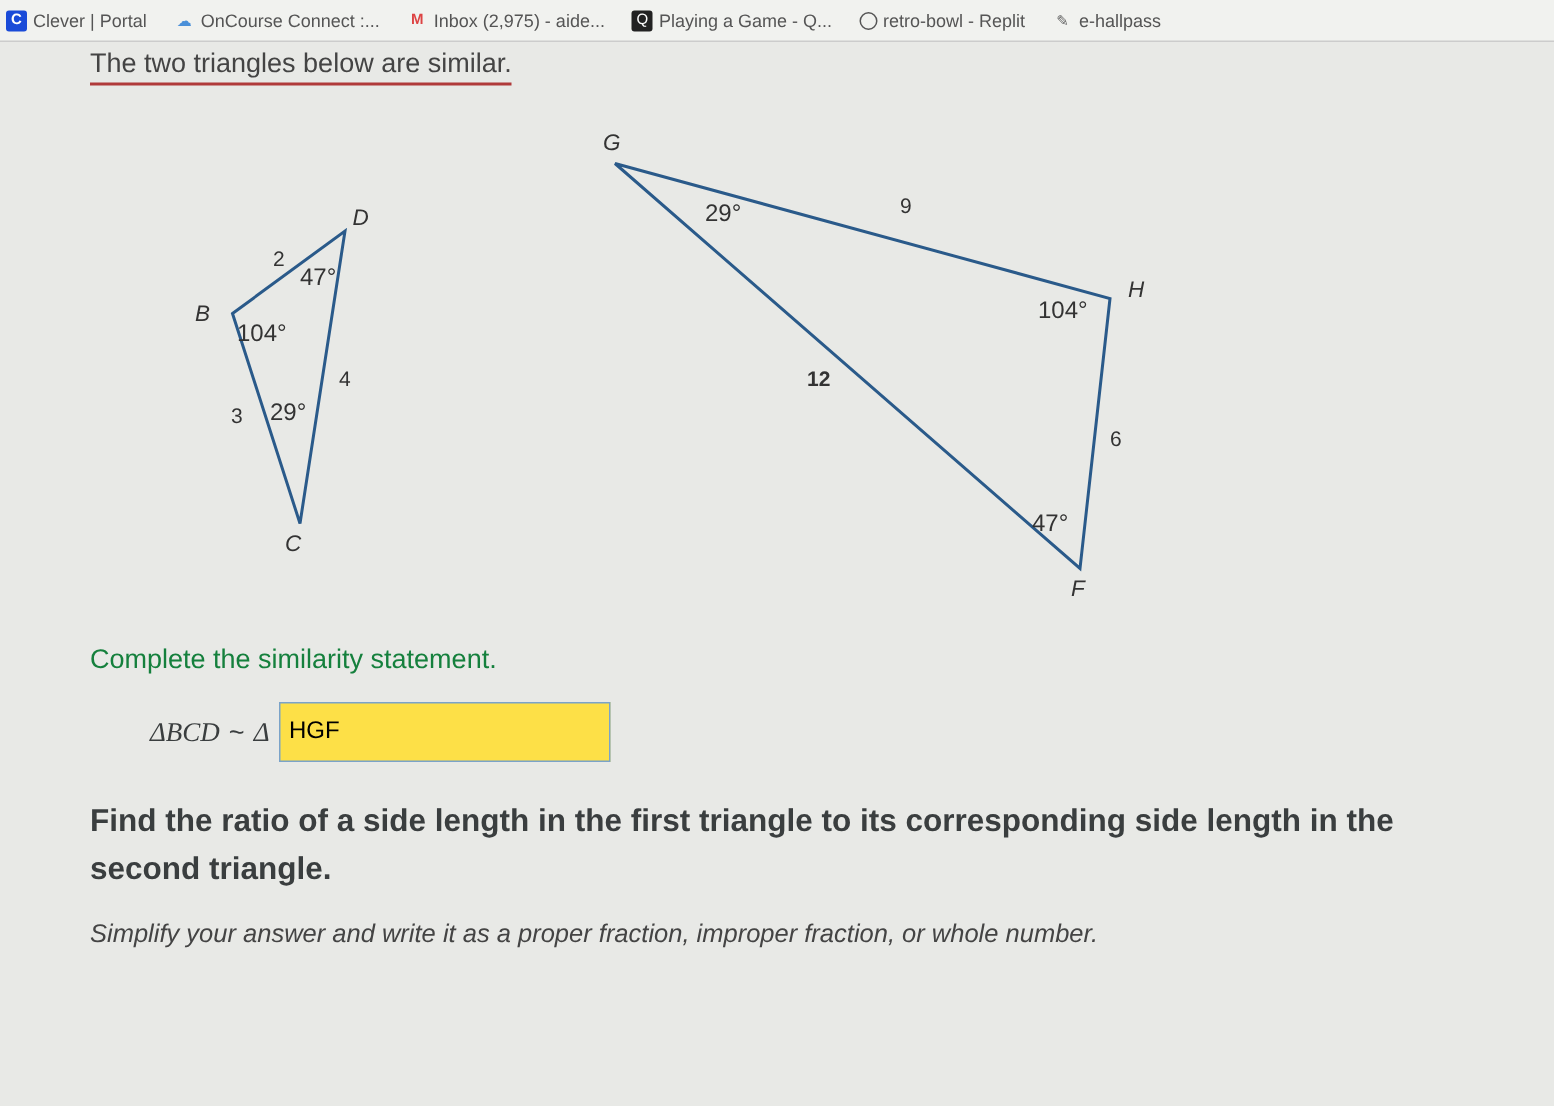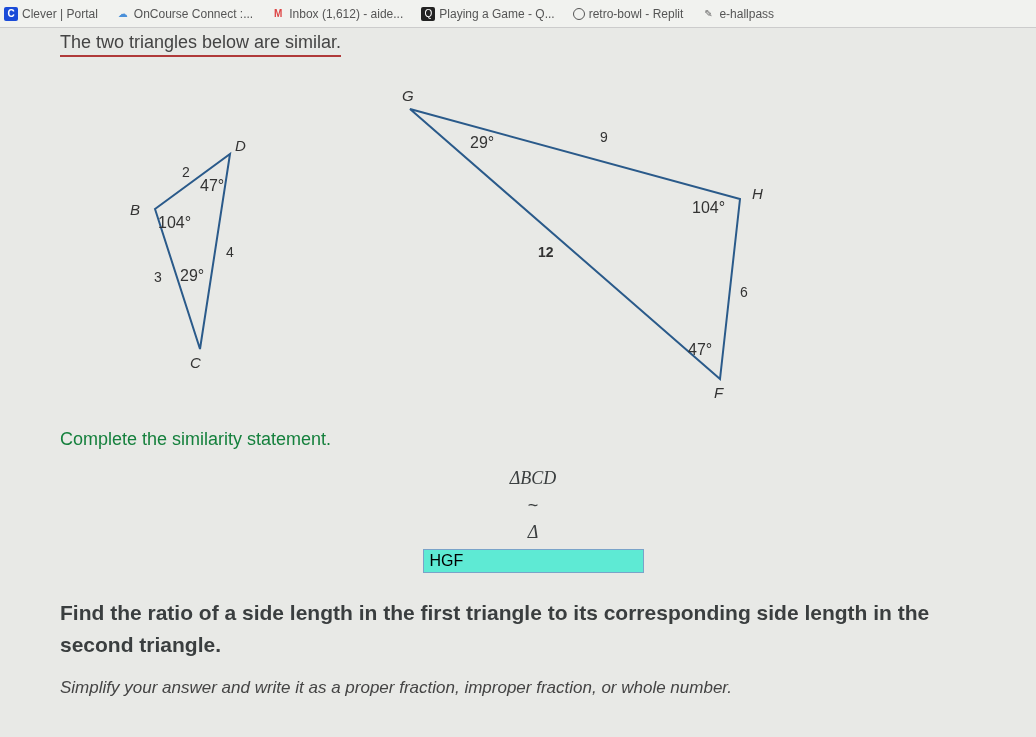--- a/index.html
+++ b/index.html
@@ -68,33 +68,33 @@
   .num { font-style: normal; font-size:14px; }
   .deg { font-style: normal; font-size:16px; }
 
   .q-text {
     font-size: 18px;
     color: #15803d;
     margin: 10px 0 18px 0;
   }
   .stmt {
     font-size: 18px;
+    margin-left: 40px;
     display:flex;
     align-items:center;
     gap:6px;
     margin-bottom: 24px;
-    flex-direction: column;
   }
   .tri { font-family: 'Times New Roman', serif; font-style: italic; }
   .answer-box {
     border: 1px solid #7aa3c9;
-    background: #5eead4;
+    background: #fde047;
     padding: 2px 6px;
     min-width: 50px;
-    height: 24px;
+    height: 40px;
     font-family: Arial;
     font-size: 16px;
     font-style: normal;
   }
   .q2 {
     font-size: 21px;
     margin-bottom: 18px;
     line-height: 1.5;
     font-weight: bold;
   }
@@ -111,21 +111,21 @@
   <div class="tab">
     <span class="tab-icon clever-i">C</span>
     <span>Clever | Portal</span>
   </div>
   <div class="tab">
     <span class="tab-icon oncourse-i">☁</span>
     <span>OnCourse Connect :...</span>
   </div>
   <div class="tab">
     <span class="tab-icon gmail-i">M</span>
-    <span>Inbox (1,612) - aide...</span>
+    <span>Inbox (2,975) - aide...</span>
   </div>
   <div class="tab">
     <span class="tab-icon q-i">Q</span>
     <span>Playing a Game - Q...</span>
   </div>
   <div class="tab">
     <span class="tab-icon replit-i"></span>
     <span>retro-bowl - Replit</span>
   </div>
   <div class="tab">

